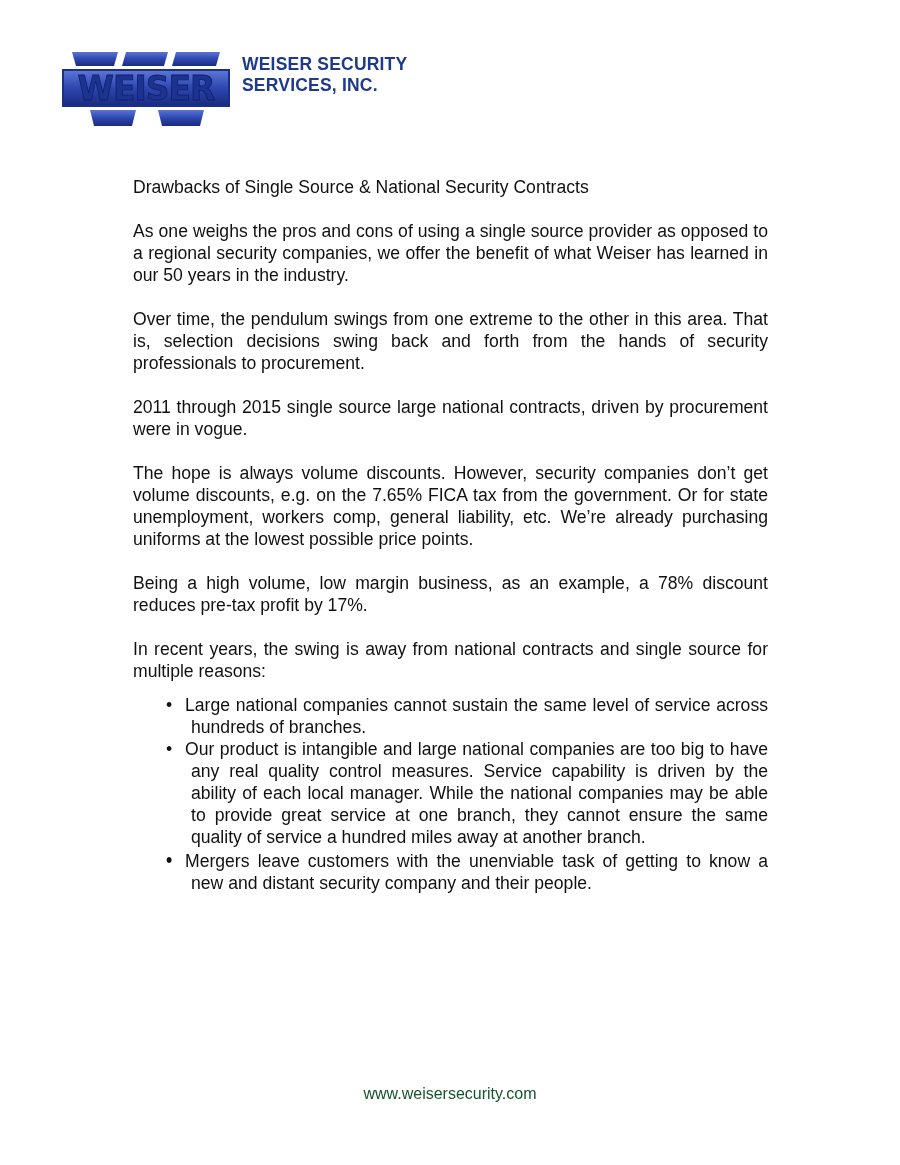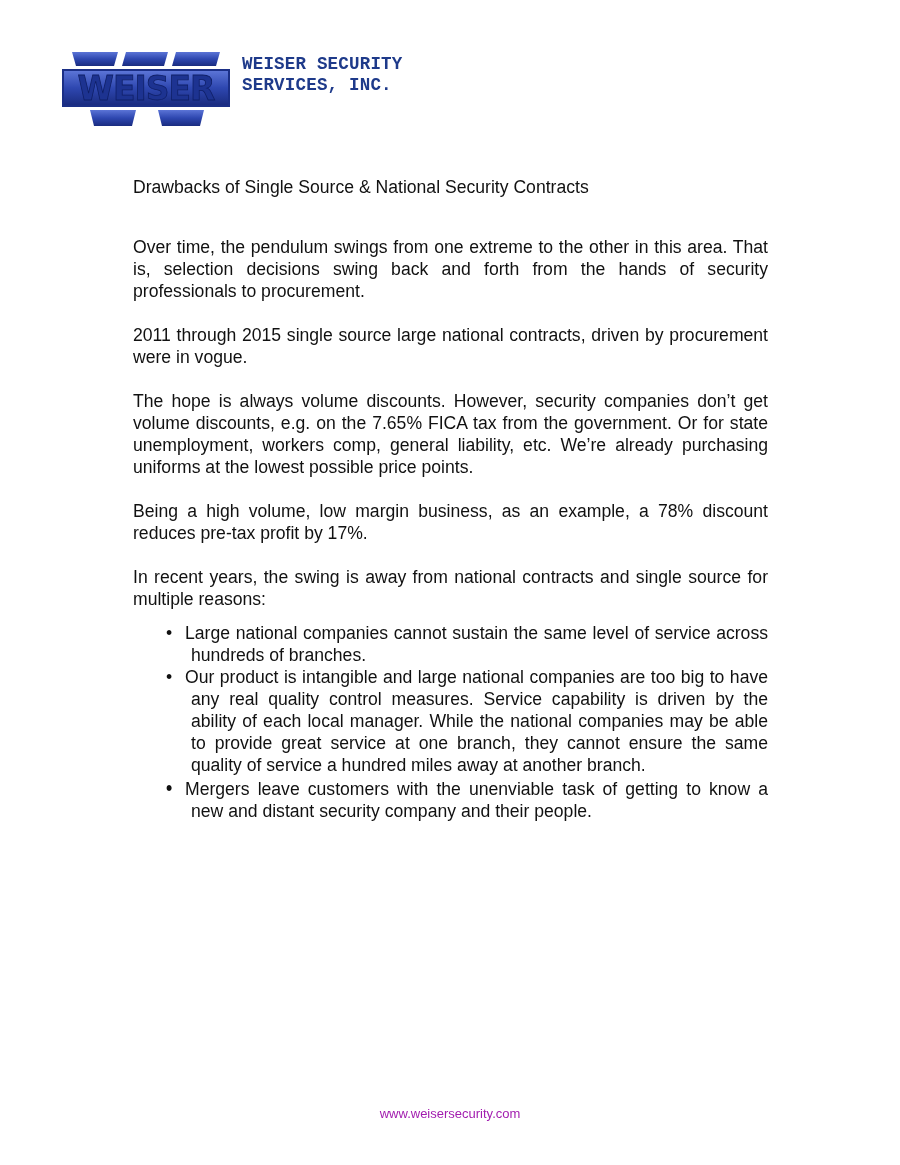--- a/index.html
+++ b/index.html
@@ -1,33 +1,33 @@
 <!DOCTYPE html>
 <html><head>
   <meta charset="utf-8">
   <style>
     html, body { margin: 0; padding: 0; background: #ffffff; }
     body { width: 900px; height: 1165px; position: relative; overflow: hidden;
            font-family: "Liberation Sans", sans-serif; color: #111; }
     .logo { position: absolute; left: 62px; top: 50px; width: 168px; height: 78px; }
     .company { position: absolute; left: 242px; top: 54px; color: #1e3a8a;
-               font-family: Liberation Mono, monospace; font-weight: bold;
+               font-family: Liberation Sans, sans-serif; font-weight: bold;
                font-size: 17.5px; line-height: 21px; letter-spacing: 0.2px; }
     .content { position: absolute; left: 133px; top: 176px; width: 635px;
                font-size: 17.6px; line-height: 22px; }
     .content p { margin: 0 0 22px 0; text-align: justify; }
-    .content p.title { text-align: left; margin-bottom: 38px; }
+    .content p.title { text-align: left; margin-bottom: 22px; }
     .content p.lead { margin-bottom: 12px; }
     ul.reasons { list-style: none; margin: 0; padding: 0; }
     ul.reasons li { position: relative; padding-left: 58px; text-indent: -6px;
                     text-align: justify; }
     ul.reasons li .bullet { position: absolute; left: 33px; top: 0; text-indent: 0; }
     ul.reasons li.spaced { line-height: 24.5px; margin-bottom: 2px; }
     .footer { position: absolute; left: 0; width: 900px; top: 1085px; text-align: center;
-              color: #a21caf; font-size: 13px; margin-top: 21px; }
+              color: #14532d; font-size: 16px; }
   </style>
 </head>
 <body>
 
 <div class="logo">
   <svg width="168" height="78" viewBox="0 0 168 78">
     <defs>
       <linearGradient id="lg" x1="0" y1="0" x2="0" y2="1">
         <stop offset="0" stop-color="#5b74d6"></stop>
         <stop offset="0.5" stop-color="#2e47b0"></stop>
@@ -48,20 +48,21 @@
   </svg>
 </div>
 
 <div class="company">
   <div>WEISER SECURITY</div>
   <div>SERVICES, INC.</div>
 </div>
 
 <div class="content">
   <p class="title">Drawbacks of Single Source &amp; National Security Contracts</p>
+  <p>As one weighs the pros and cons of using a single source provider as opposed to a regional security companies, we offer the benefit of what Weiser has learned in our 50 years in the industry.</p>
   <p>Over time, the pendulum swings from one extreme to the other in this area. That is, selection decisions swing back and forth from the hands of security professionals to procurement.</p>
   <p>2011 through 2015 single source large national contracts, driven by procurement were in vogue.</p>
   <p>The hope is always volume discounts. However, security companies don’t get volume discounts, e.g. on the 7.65% FICA tax from the government. Or for state unemployment, workers comp, general liability, etc. We’re already purchasing uniforms at the lowest possible price points.</p>
   <p>Being a high volume, low margin business, as an example, a 78% discount reduces pre-tax profit by 17%.</p>
   <p class="lead">In recent years, the swing is away from national contracts and single source for multiple reasons:</p>
   <ul class="reasons">
     <li>
       <span class="bullet">•</span>
       <span>Large national companies cannot sustain the same level of service across hundreds of branches.</span>
     </li>

